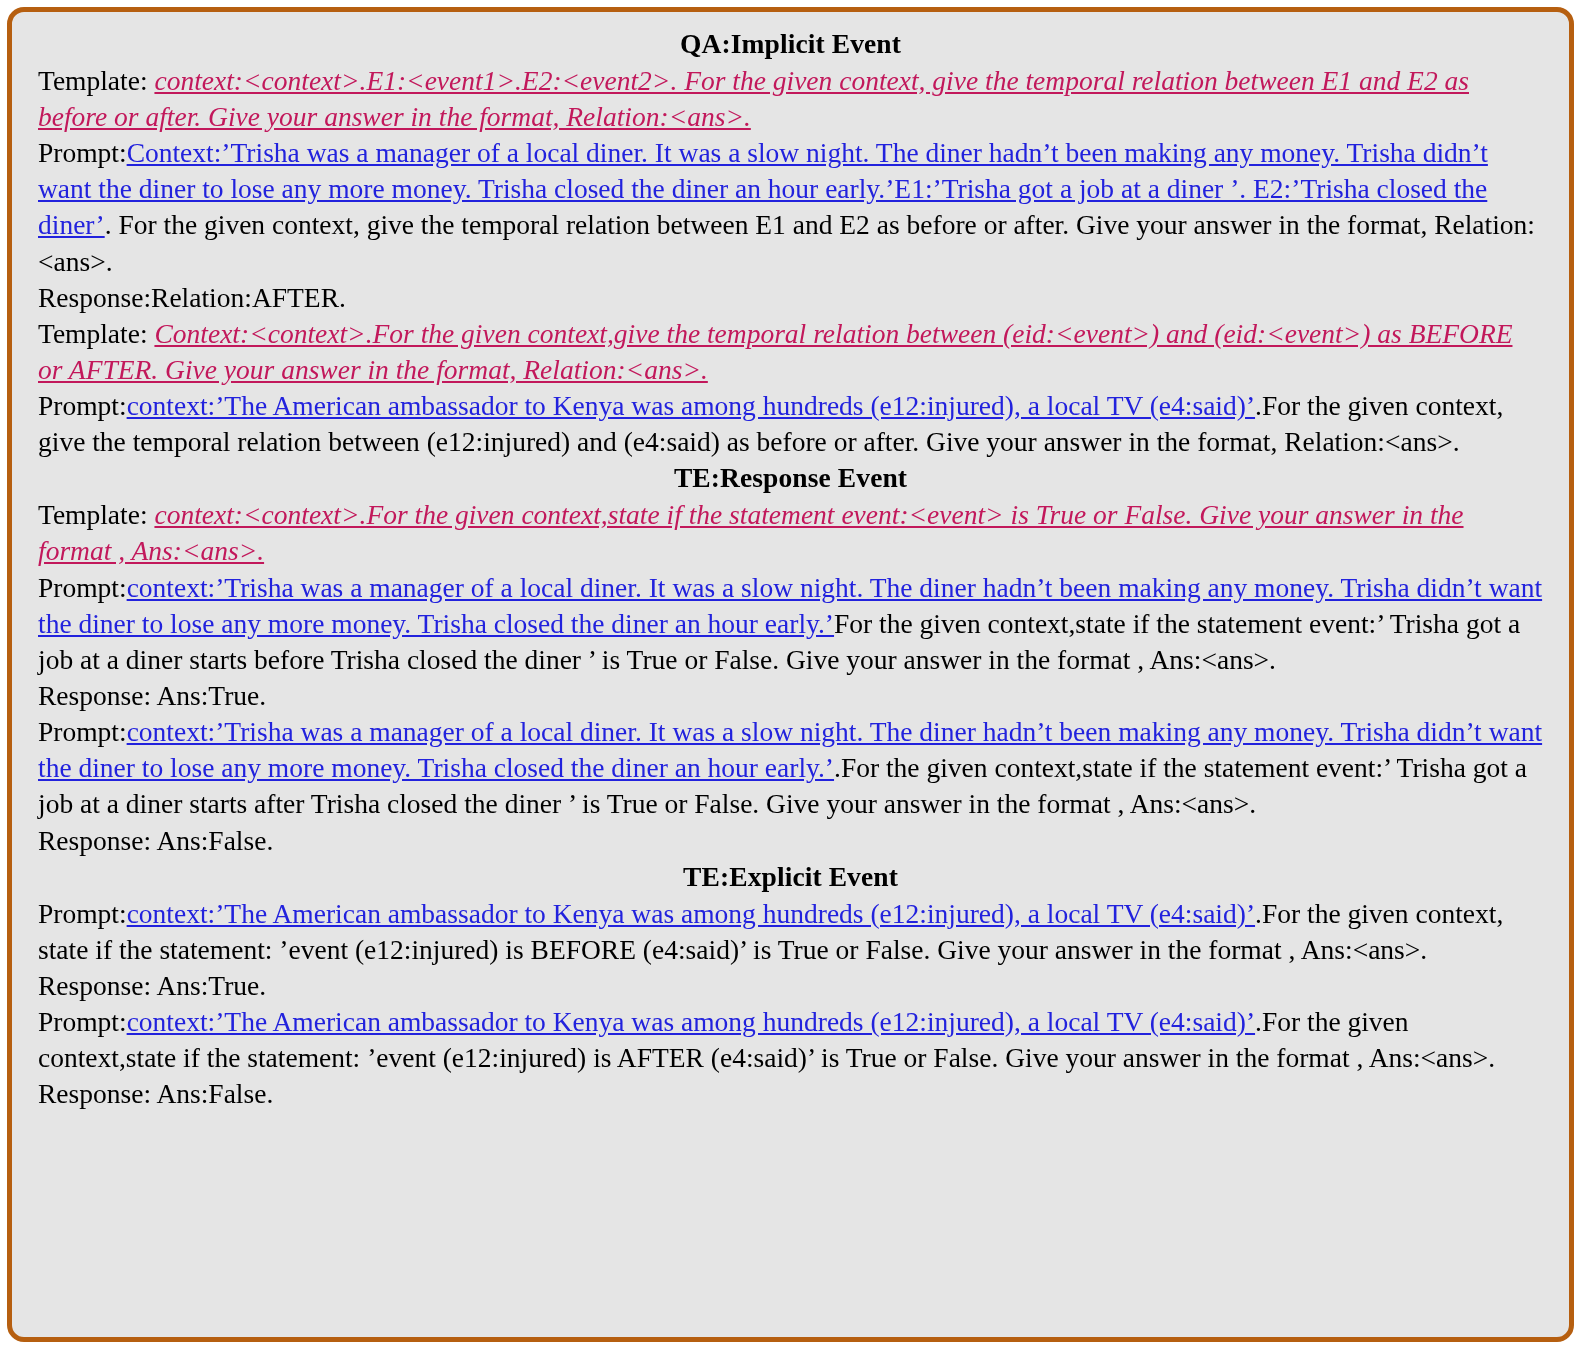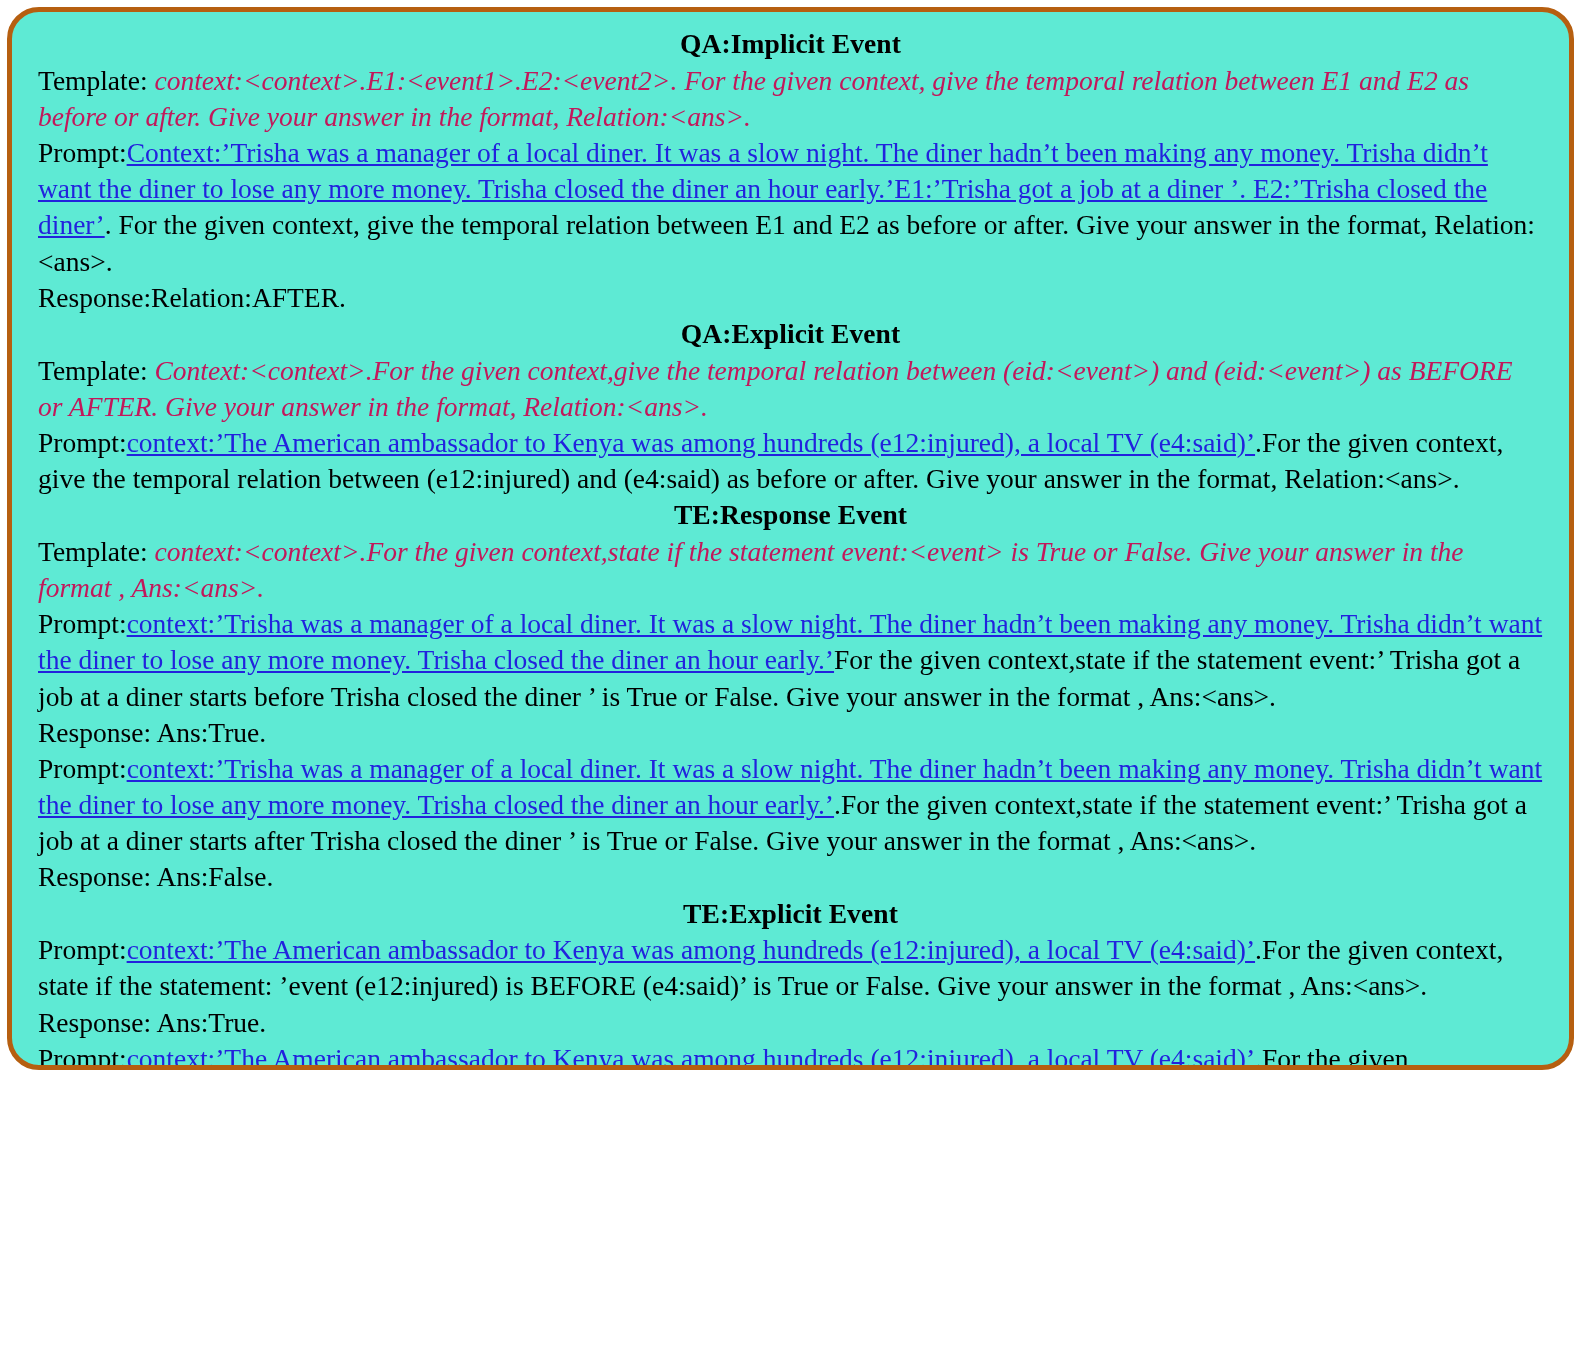--- a/index.html
+++ b/index.html
@@ -12,24 +12,24 @@
     width: 1581px;
     height: 1349px;
     font-family: "Liberation Serif", "DejaVu Serif", serif;
   }
   .figure-box {
     box-sizing: border-box;
     position: absolute;
     left: 7px;
     top: 7px;
     width: 1567px;
-    height: 1063px;
+    height: 1335px;
     border: 5px solid #b65f10;
-    border-radius: 32px;
-    background: #5eead4;
+    border-radius: 17px;
+    background: #e5e5e5;
     padding: 14px 26px 10px 26px;
     overflow: hidden;
   }
   .section-title {
     text-align: center;
     font-weight: bold;
     font-size: 27.5px;
     line-height: 1.30;
     color: #000000;
     margin: 0 0 1px 0;
@@ -42,20 +42,21 @@
     text-align: left;
     margin: 0;
   }
   .lbl {
     font-weight: normal;
     color: #000000;
   }
   .tmpl {
     color: #c2185b;
     font-style: italic;
+    text-decoration: underline;
   }
   .ctx {
     color: #2222dd;
     text-decoration: underline;
   }
   .blk {
     color: #000000;
   }
 </style>
 </head>
@@ -67,21 +68,20 @@
     <div class="section-title">QA:Implicit Event</div>
 
     <p class="block"><span class="lbl">Template</span><span class="lbl">:</span> <span class="tmpl">context:&lt;context&gt;.E1:&lt;event1&gt;.E2:&lt;event2&gt;. For the given context, give the temporal relation between E1 and E2 as before or after. Give your answer in the format, Relation:&lt;ans&gt;.</span></p>
 
     <p class="block"><span class="lbl">Prompt</span><span class="lbl">:</span><span class="ctx">Context:’Trisha was a manager of a local diner. It was a slow night. The diner hadn’t been making any money. Trisha didn’t want the diner to lose any more money. Trisha closed the diner an hour early.’E1:’Trisha got a job at a diner ’. E2:’Trisha closed the diner’</span><span class="blk">. For the given context, give the temporal relation between E1 and E2 as before or after. Give your answer in the format, Relation:&lt;ans&gt;.</span></p>
 
     <p class="block"><span class="lbl">Response</span><span class="lbl">:</span><span class="blk">Relation:AFTER.</span></p>
   </div>
 
   <div>
-    <div class="section-title">QA:Explicit Event</div>
 
     <p class="block"><span class="lbl">Template</span><span class="lbl">:</span> <span class="tmpl">Context:&lt;context&gt;.For the given context,give the temporal relation between (eid:&lt;event&gt;) and (eid:&lt;event&gt;) as BEFORE or AFTER. Give your answer in the format, Relation:&lt;ans&gt;.</span></p>
 
     <p class="block"><span class="lbl">Prompt</span><span class="lbl">:</span><span class="ctx">context:’The American ambassador to Kenya was among hundreds (e12:injured), a local TV (e4:said)’</span><span class="blk">.For the given context, give the temporal relation between (e12:injured) and (e4:said) as before or after. Give your answer in the format, Relation:&lt;ans&gt;.</span></p>
 
   </div>
 
   <div>
     <div class="section-title">TE:Response Event</div>
 

